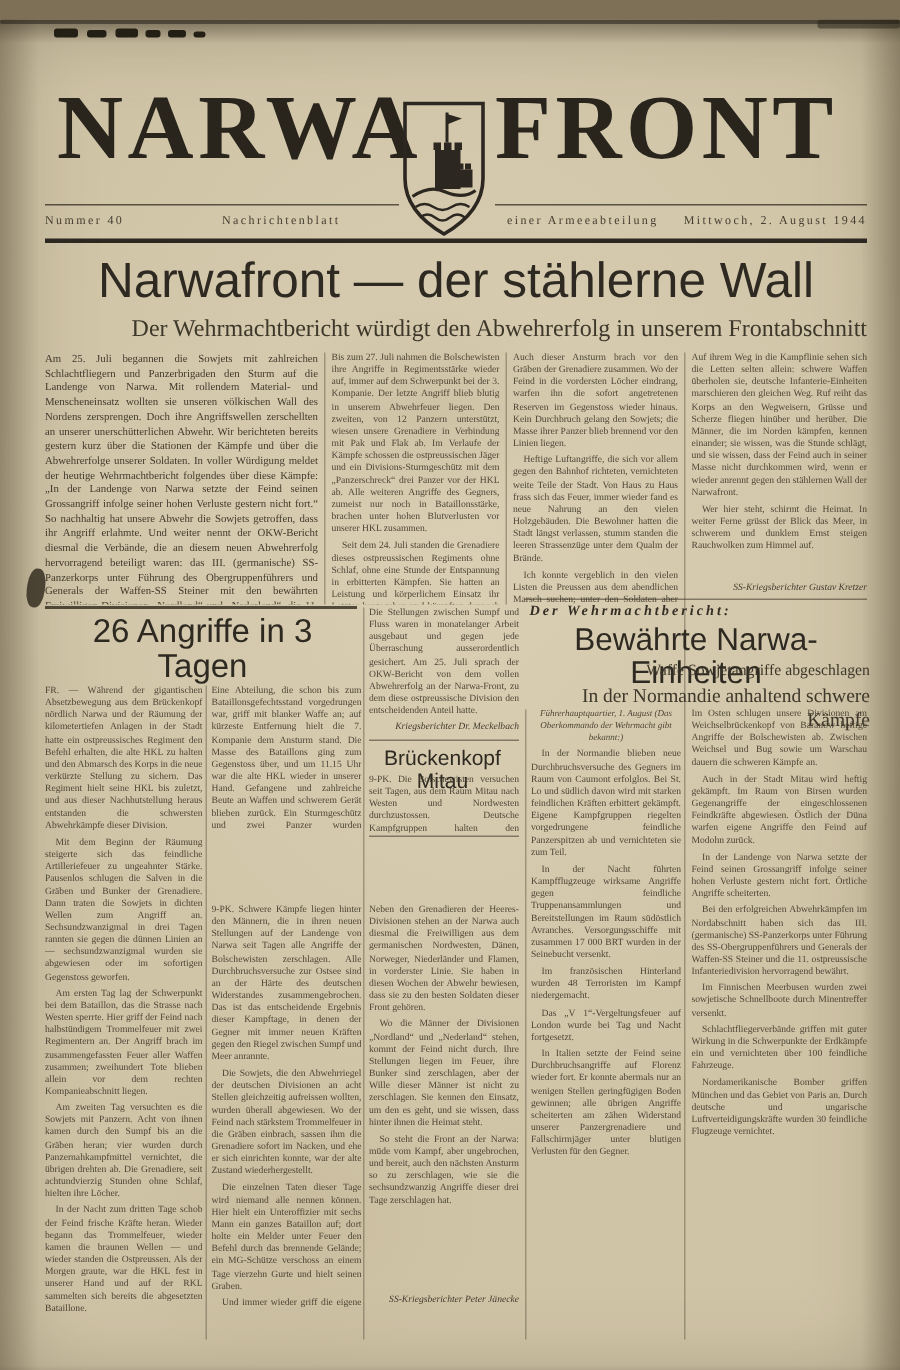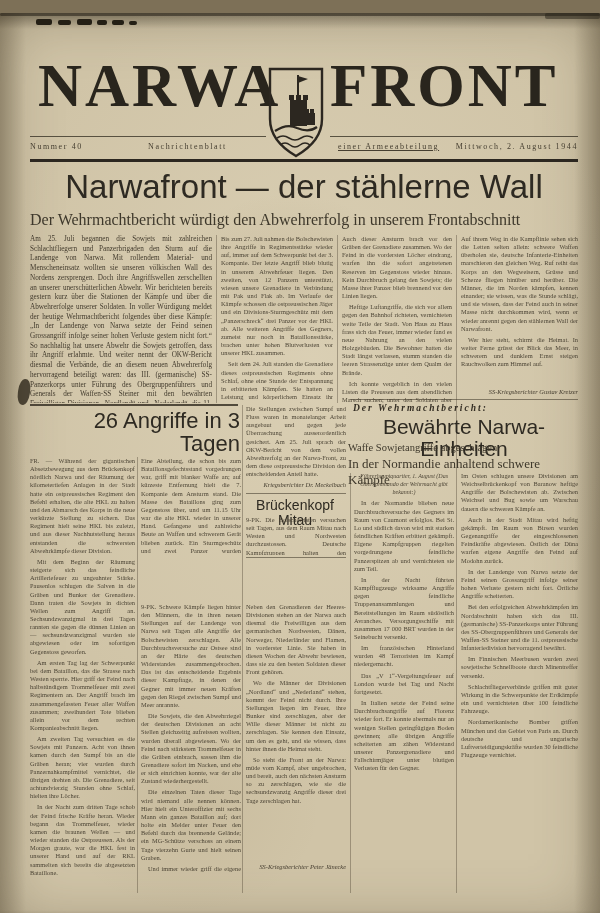--- a/index.html
+++ b/index.html
@@ -25,21 +25,21 @@
   .thinrule{position:absolute;height:1px;background:rgba(47,41,30,.75);}
   .thickrule{position:absolute;height:3px;background:#2c2720;}
   .midrule{position:absolute;height:2px;background:rgba(47,41,30,.8);}
   .hairline{position:absolute;height:1px;background:rgba(60,52,38,.55);}
   .dateline{position:absolute;top:129px;font-size:8px;letter-spacing:1.6px;color:#453e30;
     font-family:"Liberation Serif",serif;}
 
   
   .bighead{position:absolute;text-align:center;font-family:"Liberation Sans",sans-serif;
     font-weight:normal;color:#2e2a22;line-height:1.05;}
-  .deck{position:absolute;text-align:left;color:#3e382b;font-family:"Liberation Serif",serif;}
+  .deck{position:absolute;text-align:right;color:#3e382b;font-family:"Liberation Serif",serif;}
 
   
   .col{position:absolute;overflow:hidden;text-align:justify;color:rgba(66,58,44,.93);
     font-family:"Liberation Serif",serif;overflow-wrap:break-word;}
   .col p{margin:0 0 3px 0;text-indent:7px;}
   .col p.nofirst{text-indent:0;}
   .lead-col{font-size:7.2px;line-height:9.7px;color:rgba(58,51,38,.95);}
   .small-col{font-size:6.4px;line-height:8.15px;}
   .byline{position:absolute;font-size:6.4px;font-style:italic;text-align:right;
     color:rgba(58,51,38,.95);font-family:"Liberation Serif",serif;}
@@ -82,21 +82,21 @@
     <path d="M10 66 Q22 58 32 63 Q44 68 52 62" fill="none" stroke="#2c2720" stroke-width="2.2"></path>
     <path d="M12 73 Q18 69 24 73 T36 73 T48 73" fill="none" stroke="#2c2720" stroke-width="1.6"></path>
     <path d="M15 80 Q20 76 25 80 T35 80 T45 80" fill="none" stroke="#2c2720" stroke-width="1.6"></path>
   </svg>
 
   <div class="thinrule" style="left:30px;top:123px;width:236px;"></div>
   <div class="thinrule" style="left:330px;top:123px;width:248px;"></div>
 
   <div class="dateline" style="left:30px;">Nummer 40</div>
   <div class="dateline" style="left:148px;">Nachrichtenblatt</div>
-  <div class="dateline" style="left:338px;text-decoration:underline;">einer Armeeabteilung</div>
+  <div class="dateline" style="left:338px;">einer Armeeabteilung</div>
   <div class="dateline" style="right:22px;">Mittwoch, 2. August 1944</div>
 
   <div class="thickrule" style="left:30px;top:146px;width:548px;"></div>
 
   <div class="bighead" style="left:30px;top:157px;width:548px;font-size:33px;">Narwafront — der stählerne Wall</div>
   <div class="deck" style="left:30px;top:198px;width:548px;font-size:16px;">Der Wehrmachtbericht würdigt den Abwehrerfolg in unserem Frontabschnitt</div>
 
   <div class="col lead-col" style="left:30px;top:222px;width:182px;height:168px;">
     <p class="nofirst">Am 25. Juli begannen die Sowjets mit zahlreichen Schlachtfliegern und Panzerbrigaden den Sturm auf die Landenge von Narwa. Mit rollendem Material- und Menscheneinsatz wollten sie unseren völkischen Wall des Nordens zersprengen. Doch ihre Angriffswellen zerschellten an unserer unerschütterlichen Abwehr. Wir berichteten bereits gestern kurz über die Stationen der Kämpfe und über die Abwehrerfolge unserer Soldaten. In voller Würdigung meldet der heutige Wehrmachtbericht folgendes über diese Kämpfe: „In der Landenge von Narwa setzte der Feind seinen Grossangriff infolge seiner hohen Verluste gestern nicht fort.“ So nachhaltig hat unsere Abwehr die Sowjets getroffen, dass ihr Angriff erlahmte. Und weiter nennt der OKW-Bericht diesmal die Verbände, die an diesem neuen Abwehrerfolg hervorragend beteiligt waren: das III. (germanische) SS-Panzerkorps unter Führung des Obergruppenführers und Generals der Waffen-SS Steiner mit den bewährten Freiwilligen-Divisionen „Nordland“ und „Nederland“, die 11. ostpreussische Infanteriedivision sowie die an der Landfront eingesetzten Einheiten der Kriegsmarine, Heeresartillerie und Werfer.</p>
 
@@ -114,21 +114,21 @@
     <p>Ich konnte vergeblich in den vielen Listen die Preussen aus dem abendlichen Marsch suchen; unter den Soldaten aber stand die Ruhe der alten Front.</p>
   </div>
   <div class="vrule" style="left:456px;top:222px;height:658px;"></div>
   <div class="col small-col" style="left:461px;top:222px;width:117px;height:153px;">
     <p class="nofirst">Auf ihrem Weg in die Kampflinie sehen sich die Letten selten allein: schwere Waffen überholen sie, deutsche Infanterie-Einheiten marschieren den gleichen Weg. Ruf reiht das Korps an den Wegweisern, Grüsse und Scherze fliegen hinüber und herüber. Die Männer, die im Norden kämpfen, kennen einander; sie wissen, was die Stunde schlägt, und sie wissen, dass der Feind auch in seiner Masse nicht durchkommen wird, wenn er wieder anrennt gegen den stählernen Wall der Narwafront.</p>
     <p>Wer hier steht, schirmt die Heimat. In weiter Ferne grüsst der Blick das Meer, in schwerem und dunklem Ernst steigen Rauchwolken zum Himmel auf.</p>
   </div>
   <div class="byline" style="left:461px;top:375px;width:117px;">SS-Kriegsberichter Gustav Kretzer</div>
 
   <div class="midrule" style="left:30px;top:391px;width:208px;"></div>
-  <div class="bighead" style="left:30px;top:396px;width:210px;font-size:22px;text-align:right;">26 Angriffe in 3 Tagen</div>
+  <div class="bighead" style="left:30px;top:396px;width:210px;font-size:22px;">26 Angriffe in 3 Tagen</div>
   <div class="col small-col" style="left:30px;top:444px;width:105px;height:434px;">
     <p class="nofirst">FR. — Während der gigantischen Absetzbewegung aus dem Brückenkopf nördlich Narwa und der Räumung der kilometertiefen Anlagen in der Stadt hatte ein ostpreussisches Regiment den Befehl erhalten, die alte HKL zu halten und den Abmarsch des Korps in die neue verkürzte Stellung zu sichern. Das Regiment hielt seine HKL bis zuletzt, und aus dieser Nachhutstellung heraus entstanden die schwersten Abwehrkämpfe dieser Division.</p>
     <p>Mit dem Beginn der Räumung steigerte sich das feindliche Artilleriefeuer zu ungeahnter Stärke. Pausenlos schlugen die Salven in die Gräben und Bunker der Grenadiere. Dann traten die Sowjets in dichten Wellen zum Angriff an. Sechsundzwanzigmal in drei Tagen rannten sie gegen die dünnen Linien an — sechsundzwanzigmal wurden sie abgewiesen oder im sofortigen Gegenstoss geworfen.</p>
     <p>Am ersten Tag lag der Schwerpunkt bei dem Bataillon, das die Strasse nach Westen sperrte. Hier griff der Feind nach halbstündigem Trommelfeuer mit zwei Regimentern an. Der Angriff brach im zusammengefassten Feuer aller Waffen zusammen; zweihundert Tote blieben allein vor dem rechten Kompanieabschnitt liegen.</p>
     <p>Am zweiten Tag versuchten es die Sowjets mit Panzern. Acht von ihnen kamen durch den Sumpf bis an die Gräben heran; vier wurden durch Panzernahkampfmittel vernichtet, die übrigen drehten ab. Die Grenadiere, seit achtundvierzig Stunden ohne Schlaf, hielten ihre Löcher.</p>
     <p>In der Nacht zum dritten Tage schob der Feind frische Kräfte heran. Wieder begann das Trommelfeuer, wieder kamen die braunen Wellen — und wieder standen die Ostpreussen. Als der Morgen graute, war die HKL fest in unserer Hand und auf der RKL sammelten sich bereits die abgesetzten Bataillone.</p>
   </div>
   <div class="vrule" style="left:137px;top:444px;height:436px;"></div>
   <div class="col small-col" style="left:141px;top:444px;width:100px;height:97px;">
     <p class="nofirst">Eine Abteilung, die schon bis zum Bataillonsgefechtsstand vorgedrungen war, griff mit blanker Waffe an; auf kürzeste Entfernung hielt die 7. Kompanie dem Ansturm stand. Die Masse des Bataillons ging zum Gegenstoss über, und um 11.15 Uhr war die alte HKL wieder in unserer Hand. Gefangene und zahlreiche Beute an Waffen und schwerem Gerät blieben zurück. Ein Sturmgeschütz und zwei Panzer wurden abgeschossen.</p>

